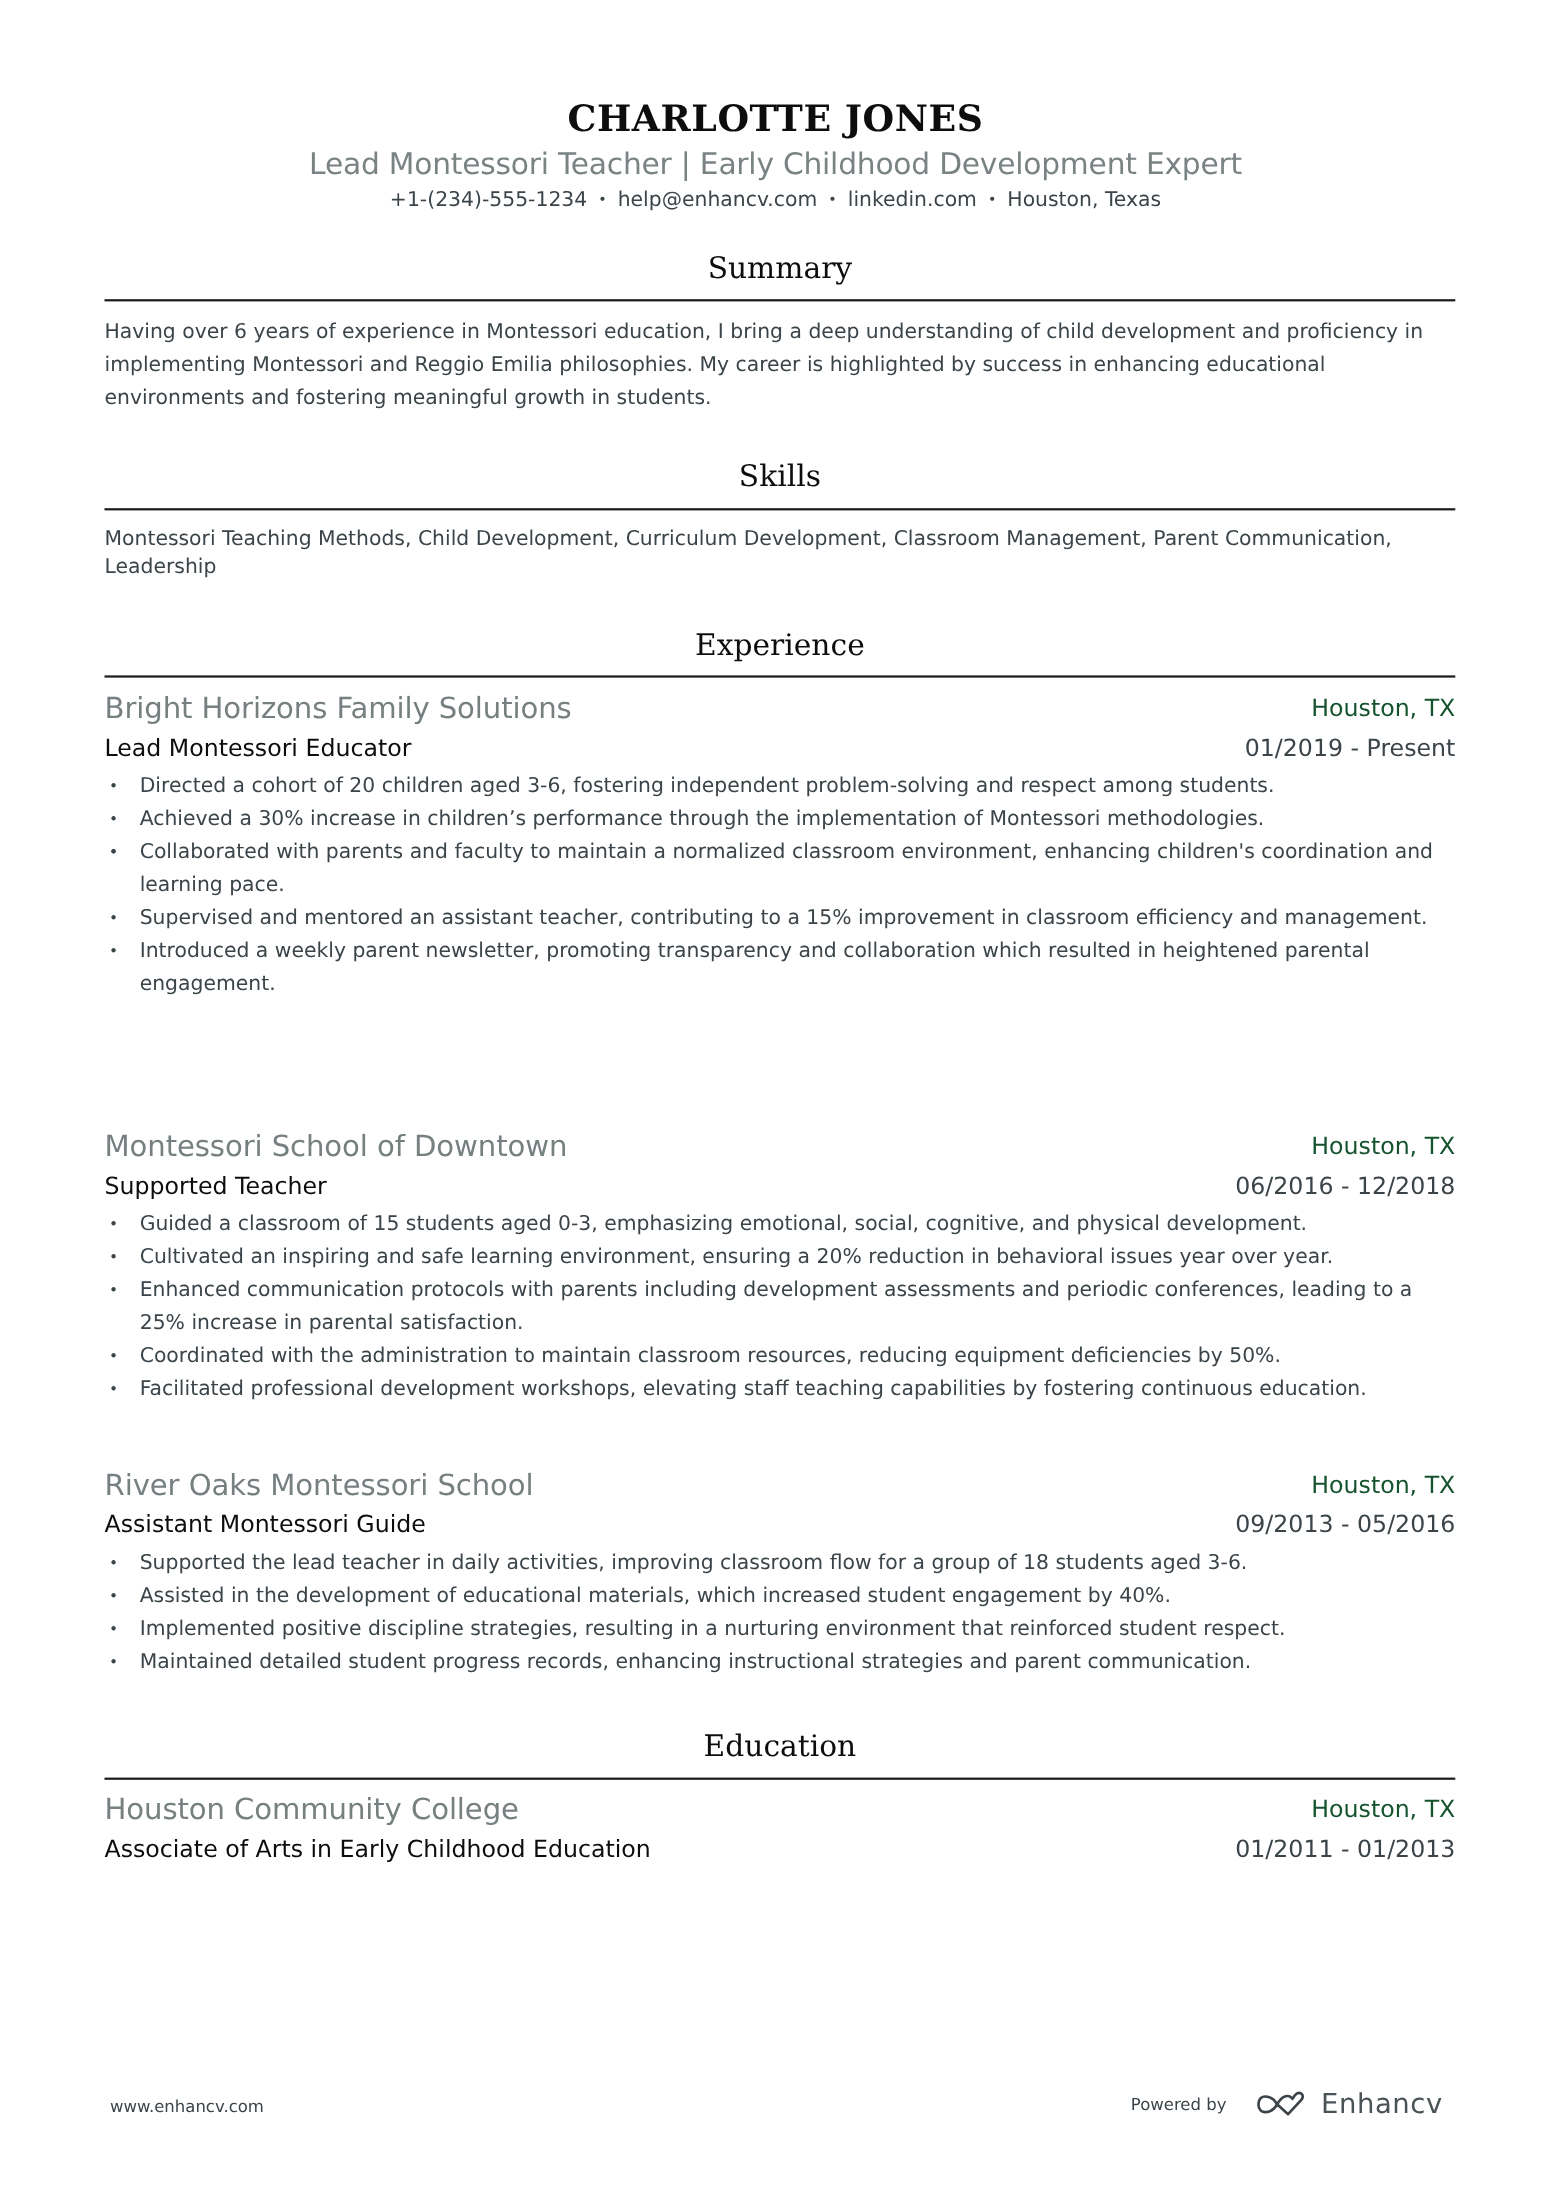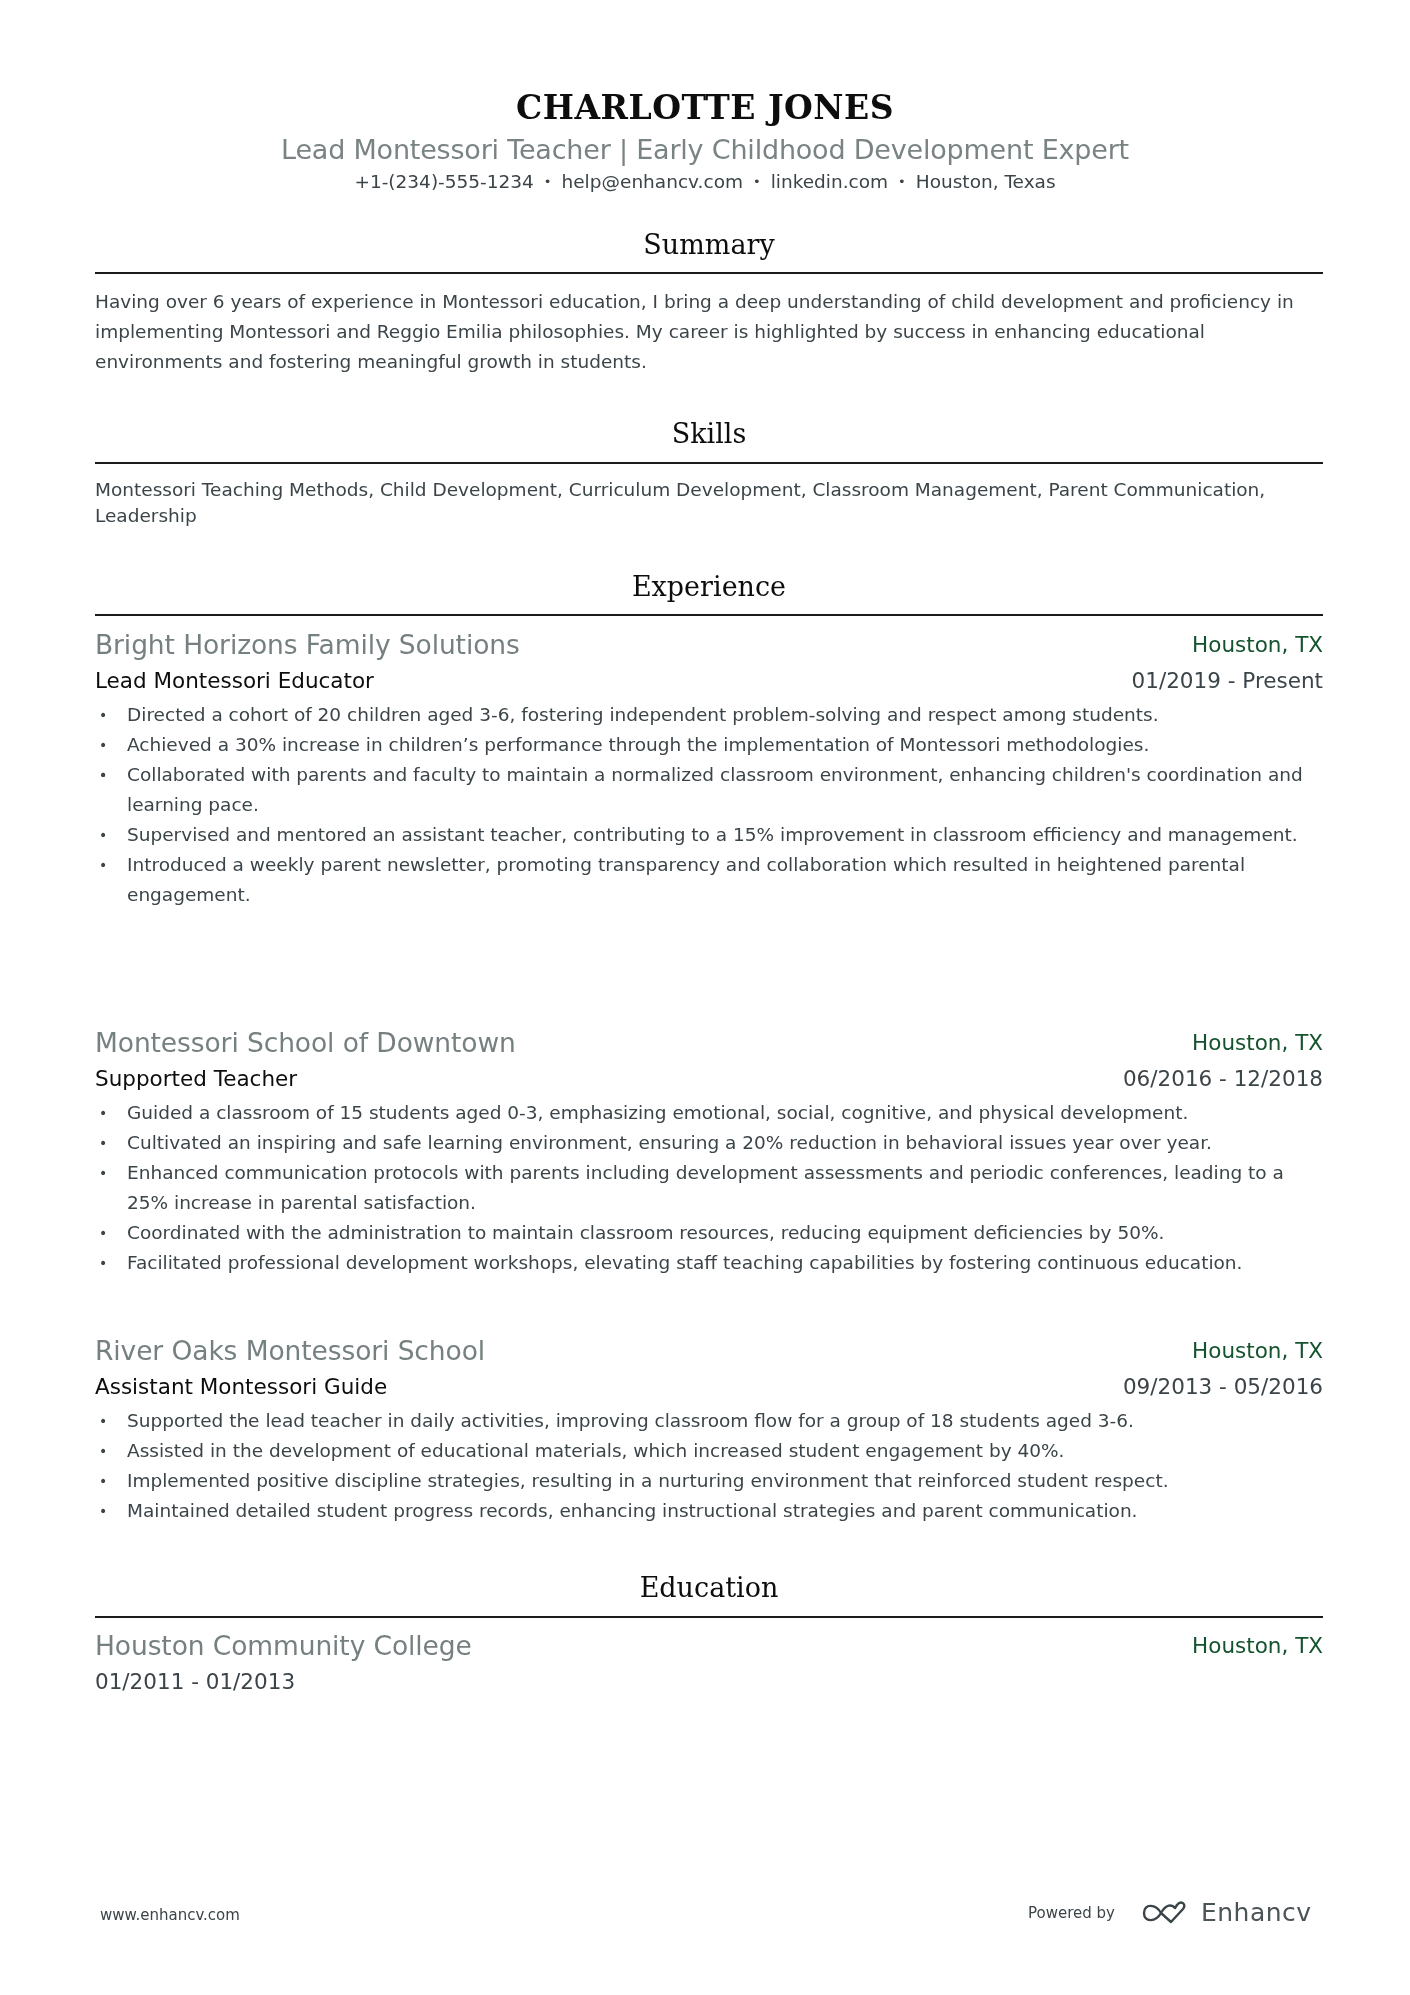--- a/index.html
+++ b/index.html
@@ -121,20 +121,21 @@
   </div>
 
   <div class="section-title" style="top:1570px;">Education</div>
   <div class="rule" style="top:1616px;"></div>
   <div class="entry" style="top:1628px;">
     <div class="row">
       <span class="company">Houston Community College</span>
       <span class="location">Houston, TX</span>
     </div>
     <div class="row">
+      <span class="role">Associate of Arts in Early Childhood Education</span>
       <span class="dates">01/2011 - 01/2013</span>
     </div>
   </div>
 
   <div class="footer-left">www.enhancv.com</div>
   <div class="footer-right">
     <span class="powered">Powered by</span>
     <svg class="logo-icon" viewBox="0 0 48 26">
       <path d="M20 13 C 15 4, 3 3, 3 13 C 3 23, 15 22, 20 13 L 30 22 L 42 9 C 46 4, 40 0, 36 5 L 34 8 C 31 4, 25 4, 20 13" fill="none" stroke="#3b4448" stroke-width="2.4" stroke-linejoin="round" stroke-linecap="round"></path>
     </svg>

